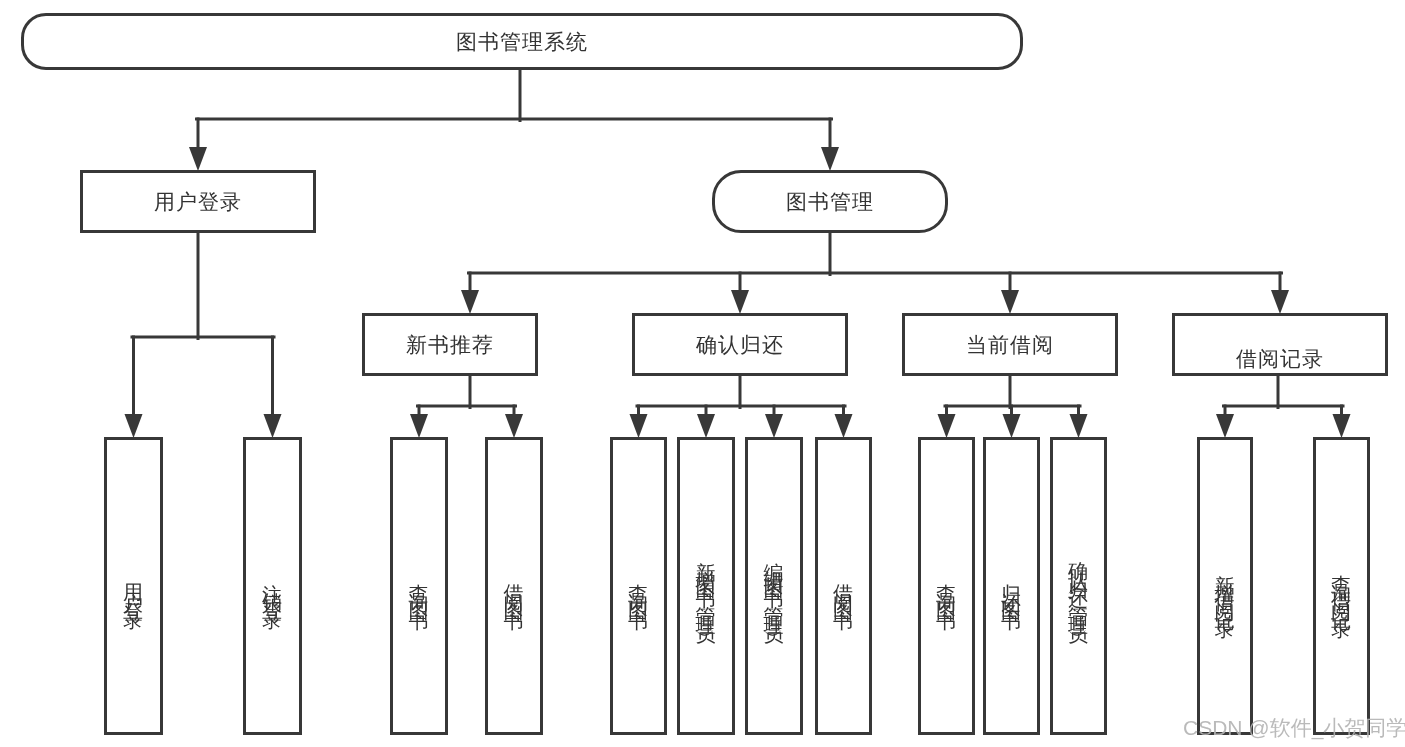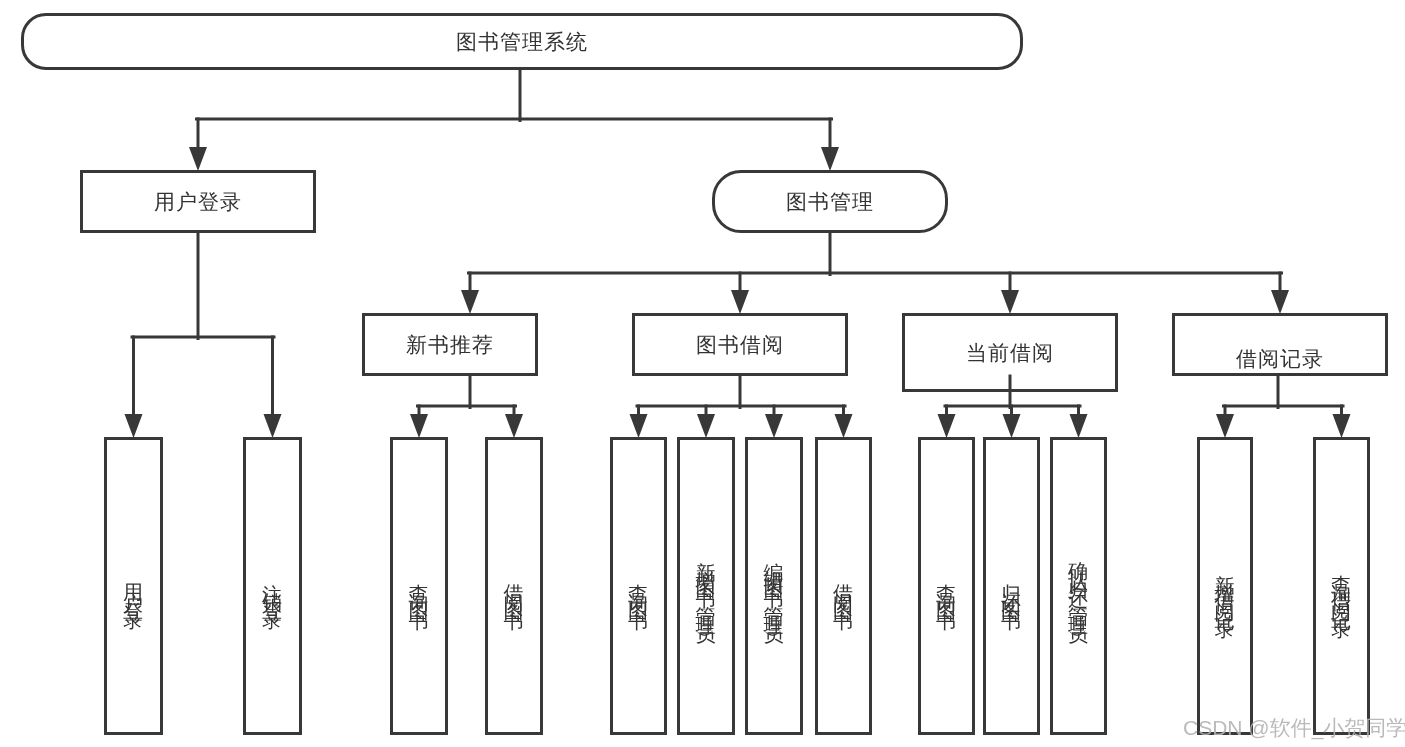--- a/index.html
+++ b/index.html
@@ -132,23 +132,23 @@
     <span>用户登录</span>
   </div>
   <div class="box h-box" style="left:712px; top:170px; width:236px; height:63px;border-radius:29px;">
     <span>图书管理</span>
   </div>
 
   <div class="box h-box" style="left:362px; top:313px; width:176px; height:63px;">
     <span>新书推荐</span>
   </div>
   <div class="box h-box" style="left:632px; top:313px; width:216px; height:63px;">
-    <span>图书借阅</span>
+    <span>确认归还</span>
   </div>
-  <div class="box h-box" style="left:902px; top:313px; width:216px; height:79px;">
+  <div class="box h-box" style="left:902px; top:313px; width:216px; height:63px;">
     <span>当前借阅</span>
   </div>
   <div class="box h-box" style="left:1172px; top:313px; width:216px; height:63px;align-items:flex-end;">
     <span>借阅记录</span>
   </div>
 
   <div class="box leaf" style="left:104px; width:59px;">
     <span>用户登录</span>
   </div>
   <div class="box leaf" style="left:243px; width:59px;">

